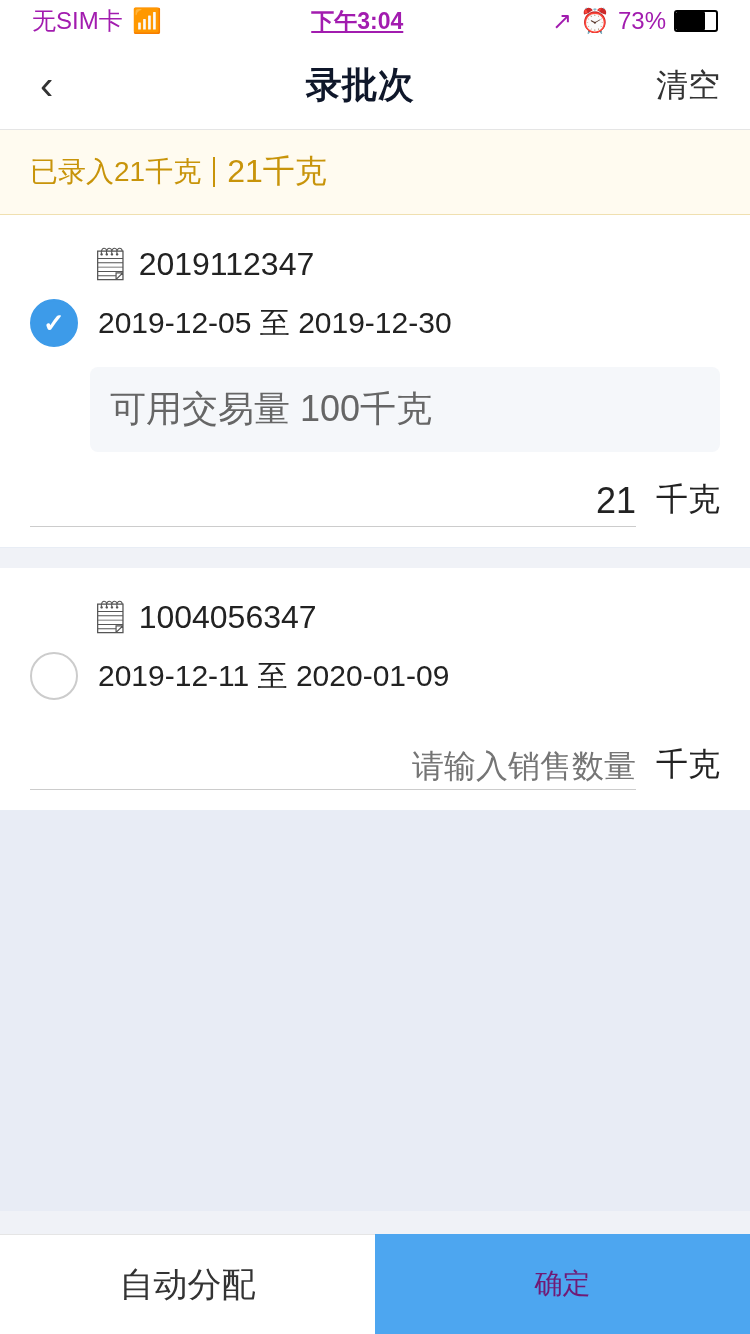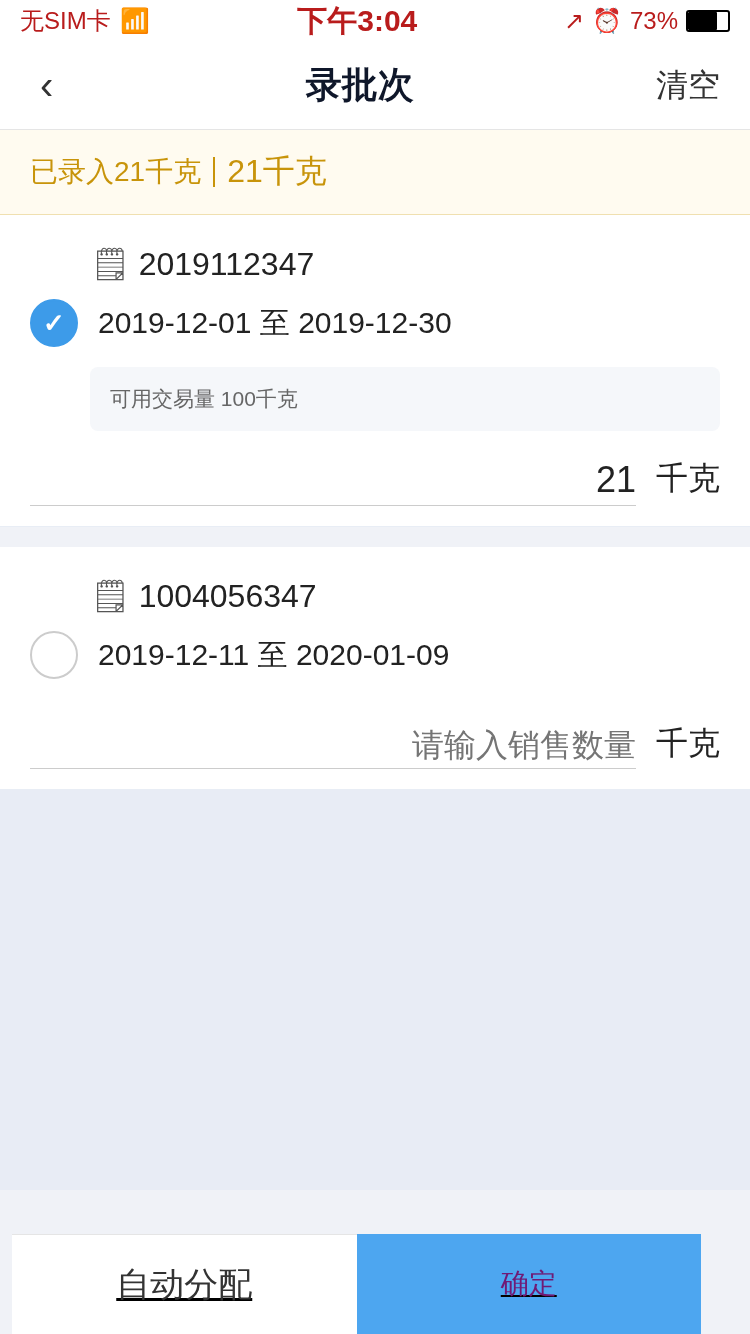--- a/index.html
+++ b/index.html
@@ -13,26 +13,26 @@
     }
 
     
     .status-bar {
       width: 750px;
       height: 42px;
       background: #fff;
       display: flex;
       align-items: center;
       justify-content: space-between;
-      padding: 0 20px;
+      padding: 0 32px;
       font-size: 26px;
-      color: #b91c1c;
+      color: #a21caf;
     }
     .status-left { display: flex; align-items: center; gap: 10px; font-size: 24px; }
-    .status-center { font-size: 30px; font-weight: 600; }
+    .status-center { font-size: 23px; font-weight: 600; text-decoration: underline; }
     .status-right { display: flex; align-items: center; gap: 8px; font-size: 24px; }
 
     
     .nav-bar {
       width: 750px;
       height: 88px;
       background: #fff;
       display: flex;
       align-items: center;
       justify-content: space-between;
@@ -139,21 +139,21 @@
       color: #222;
     }
     .avail-row {
       background: #f5f7fa;
       border-radius: 8px;
       padding: 18px 20px;
       margin-bottom: 0;
       margin-left: 60px;
     }
     .avail-text {
-      font-size: 21px;
+      font-size: 36px;
       color: #666;
     }
 
     
     .qty-row {
       background: #fff;
       padding: 20px 30px;
       display: flex;
       align-items: center;
       justify-content: flex-end;
@@ -199,26 +199,25 @@
     .bottom-area {
       background: #e8ecf5;
       flex: 1;
       min-height: 400px;
     }
 
     
     .bottom-buttons {
       position: fixed;
       bottom: 0;
-      left: 12px;
-      width: 689px;
+      left: 0;
+      width: 750px;
       height: 100px;
       display: flex;
       background: #fff;
-      text-decoration: underline;
     }
     .btn-auto {
       flex: 1;
       display: flex;
       align-items: center;
       justify-content: center;
       font-size: 34px;
       color: #333;
       background: #fff;
       border: none;
@@ -270,21 +269,21 @@
 </div>
 
 <div class="card">
   <div class="batch-item">
     <div class="batch-id-row">
       <span class="batch-icon">🗒</span>
       <span class="batch-id">2019112347</span>
     </div>
     <div class="batch-date-row">
       <div class="radio-circle checked"></div>
-      <span class="batch-date">2019-12-01 至 2019-12-30</span>
+      <span class="batch-date">2019-12-05 至 2019-12-30</span>
     </div>
     <div class="avail-row">
       <span class="avail-text">可用交易量 100千克</span>
     </div>
   </div>
 
   <div class="qty-row">
     <div class="qty-input-wrapper">
       <span class="qty-value">21</span>
     </div>

